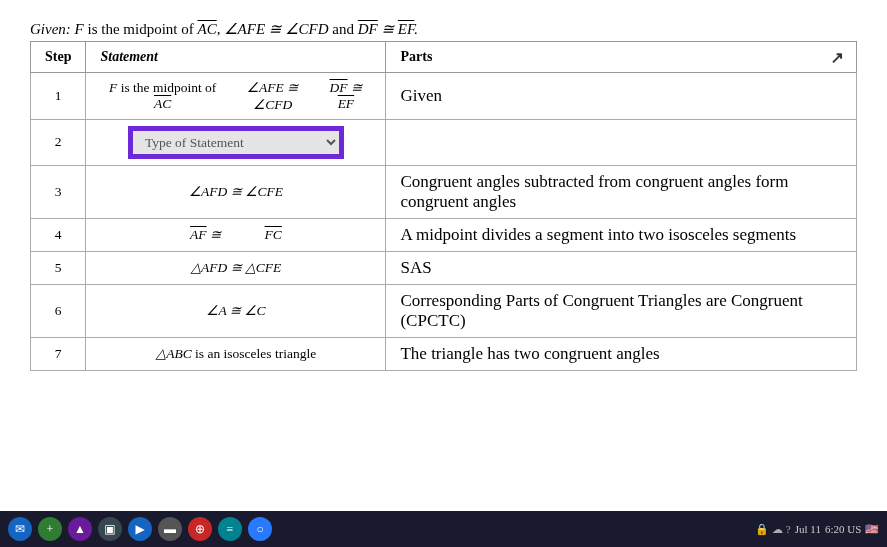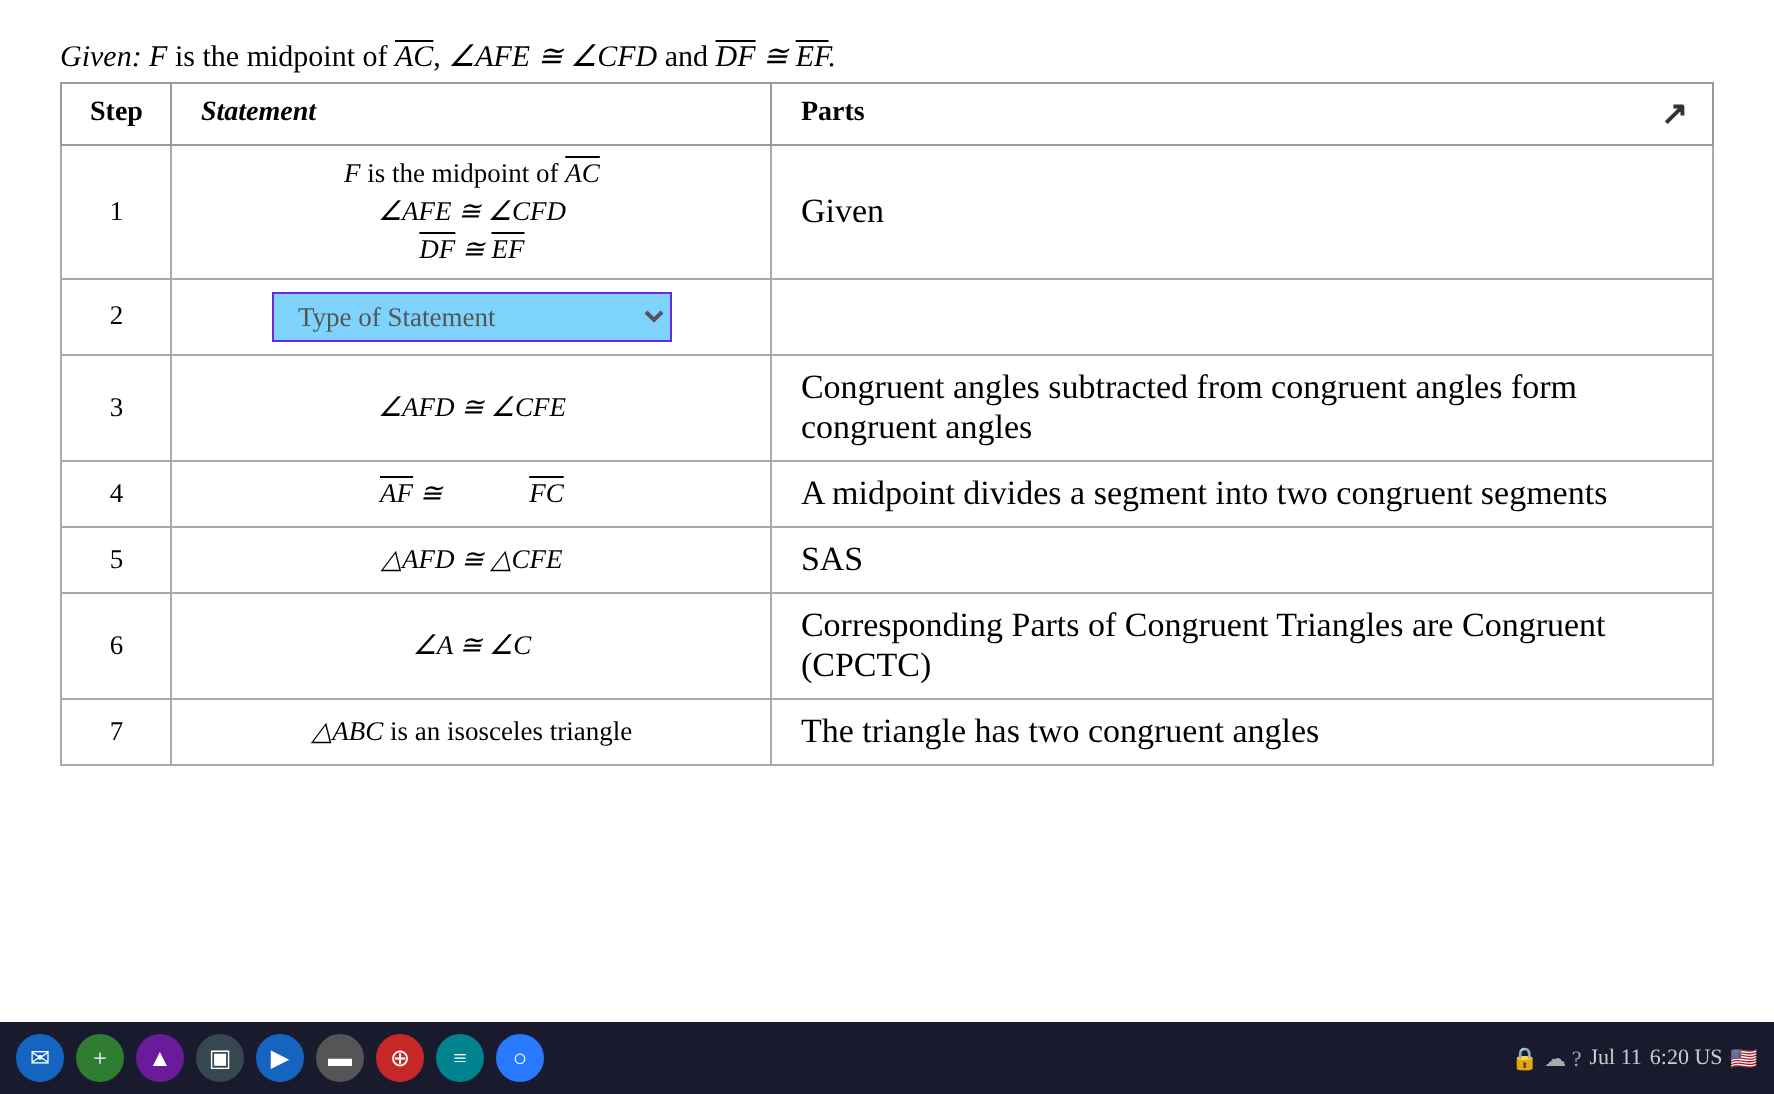--- a/index.html
+++ b/index.html
@@ -74,39 +74,39 @@
     .proof-table td.reason-cell {
       font-size: 17px;
     }
 
     .step1-cell {
       padding: 8px 14px;
     }
 
     .step1-statements {
       display: flex;
-      flex-direction: column;
+      flex-direction: row;
       align-items: center;
       gap: 2px;
     }
 
     
     .dropdown-wrapper {
       display: flex;
       align-items: center;
       justify-content: center;
     }
 
     .type-dropdown {
-      border: 1px solid #6d28d9;
+      border: 5px solid #6d28d9;
       padding: 3px 8px;
       font-size: 13.5px;
       font-family: Georgia, 'Times New Roman', serif;
-      background: #7dd3fc;
-      width: 200px;
+      background: #e5e5e5;
+      width: 216px;
       appearance: auto;
       color: #555;
     }
 
     
     .taskbar {
       position: absolute;
       bottom: 0;
       left: 0;
       width: 887px;
@@ -207,21 +207,21 @@
         <td class="step-cell">3</td>
         <td class="statement-cell"><i>∠AFD ≅ ∠CFE</i></td>
         <td class="reason-cell">Congruent angles subtracted from congruent angles form congruent angles</td>
       </tr>
 
       <tr>
         <td class="step-cell">4</td>
         <td class="statement-cell">
           <span style="text-decoration:overline;font-style:italic;">AF</span><i> ≅ </i><span style="text-decoration:overline;font-style:italic;margin-left:40px;">FC</span>
         </td>
-        <td class="reason-cell">A midpoint divides a segment into two congruent segments</td>
+        <td class="reason-cell">A midpoint divides a segment into two isosceles segments</td>
       </tr>
 
       <tr>
         <td class="step-cell">5</td>
         <td class="statement-cell"><i>△AFD ≅ △CFE</i></td>
         <td class="reason-cell">SAS</td>
       </tr>
 
       <tr>
         <td class="step-cell">6</td>

